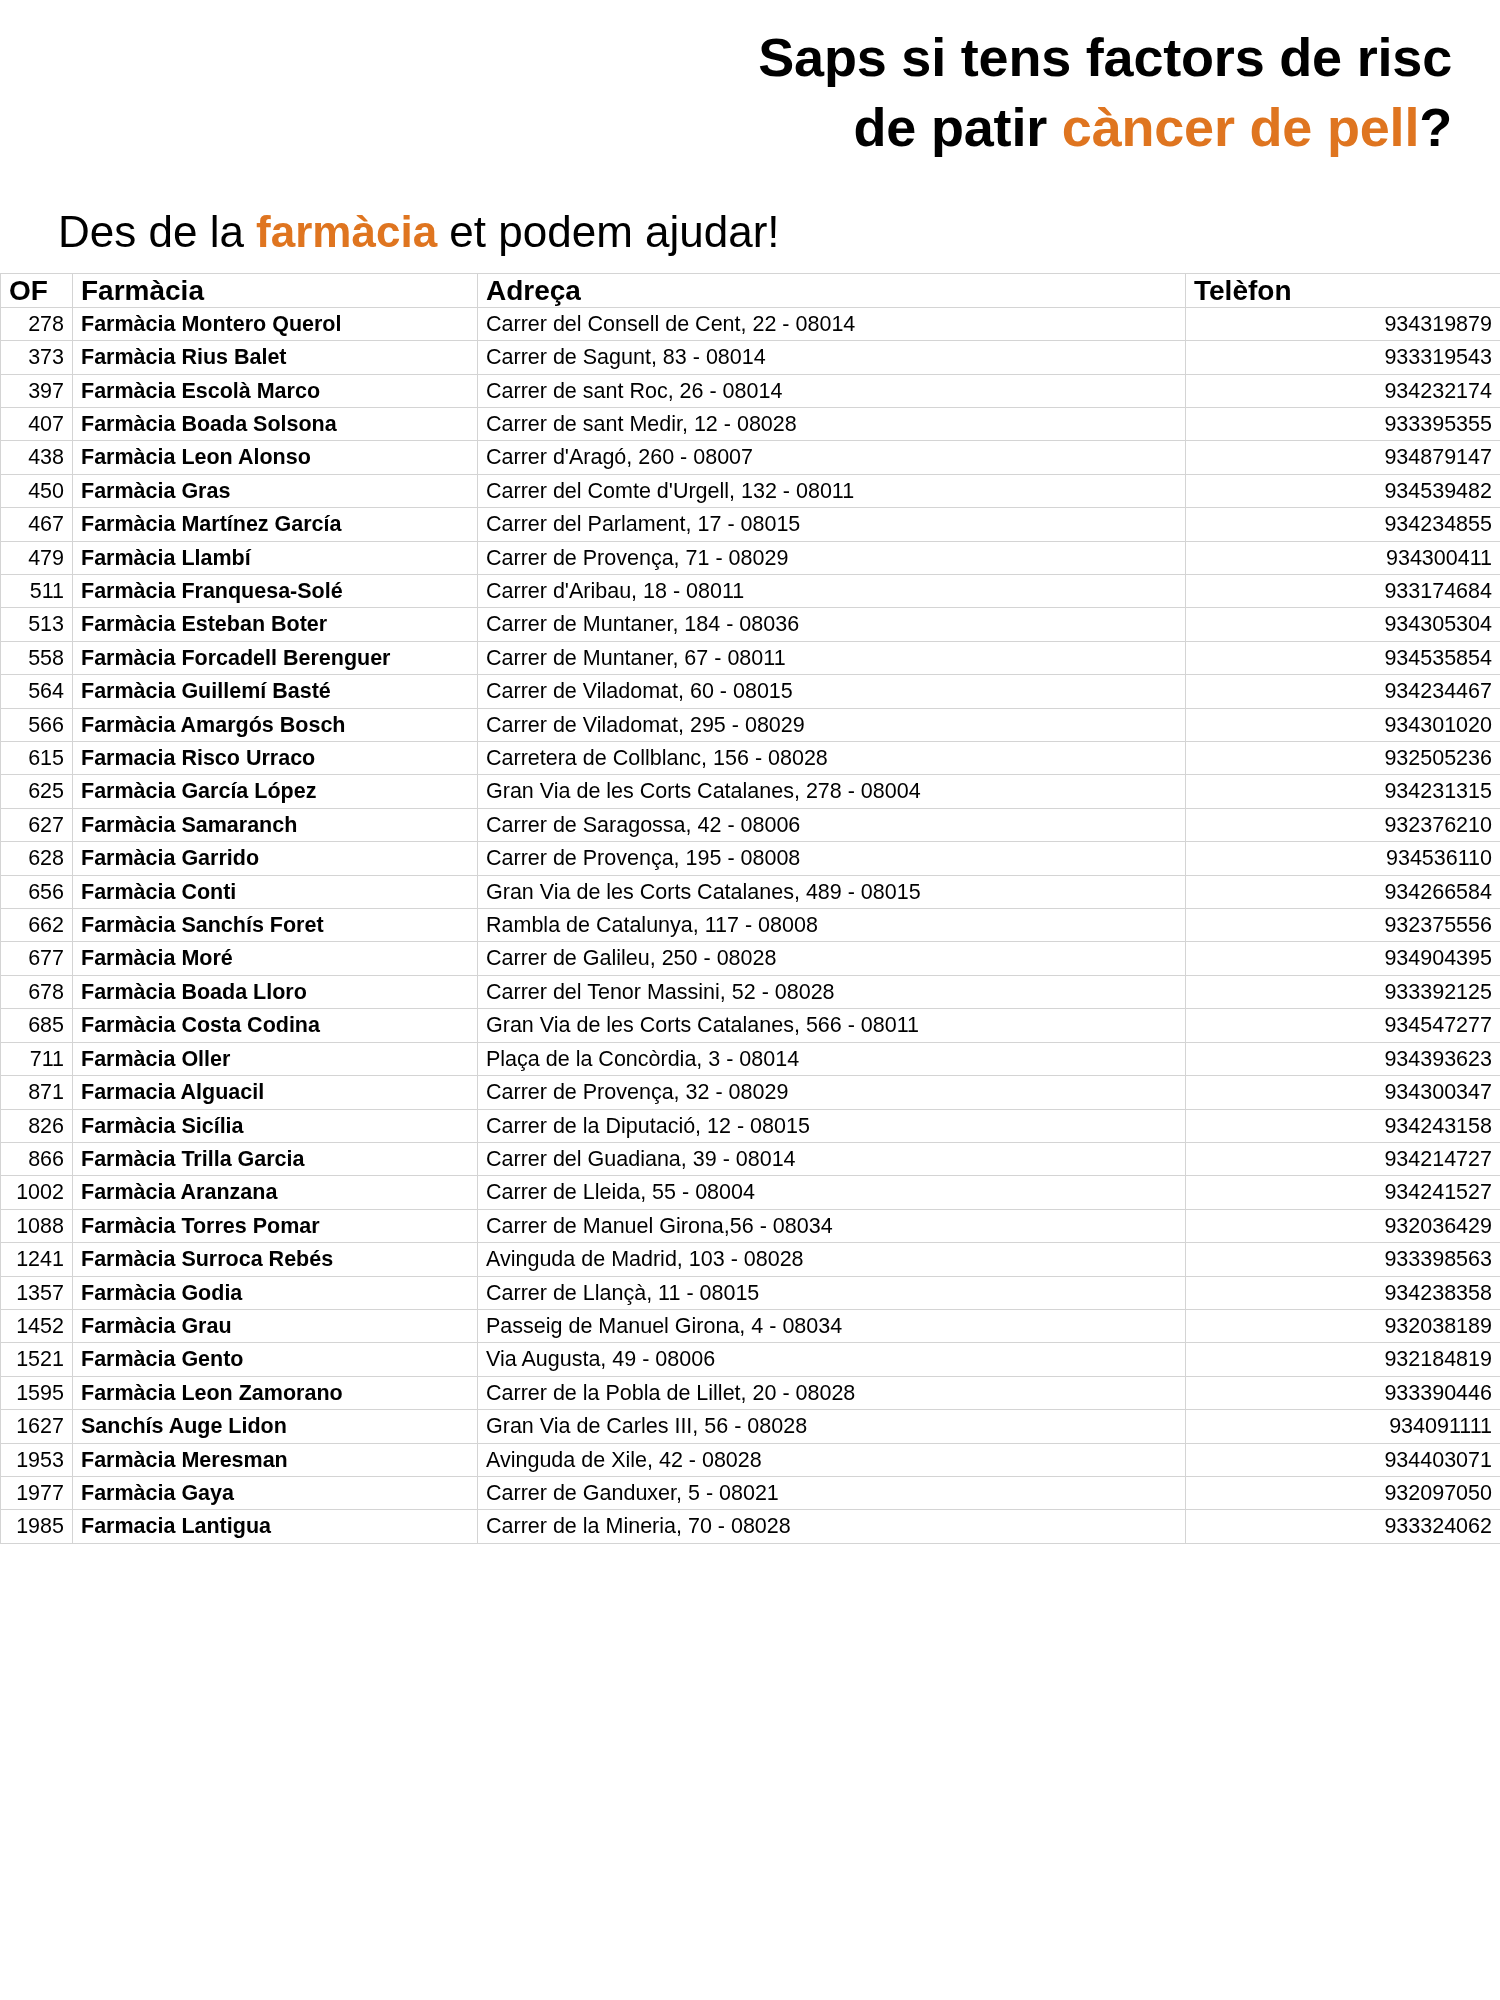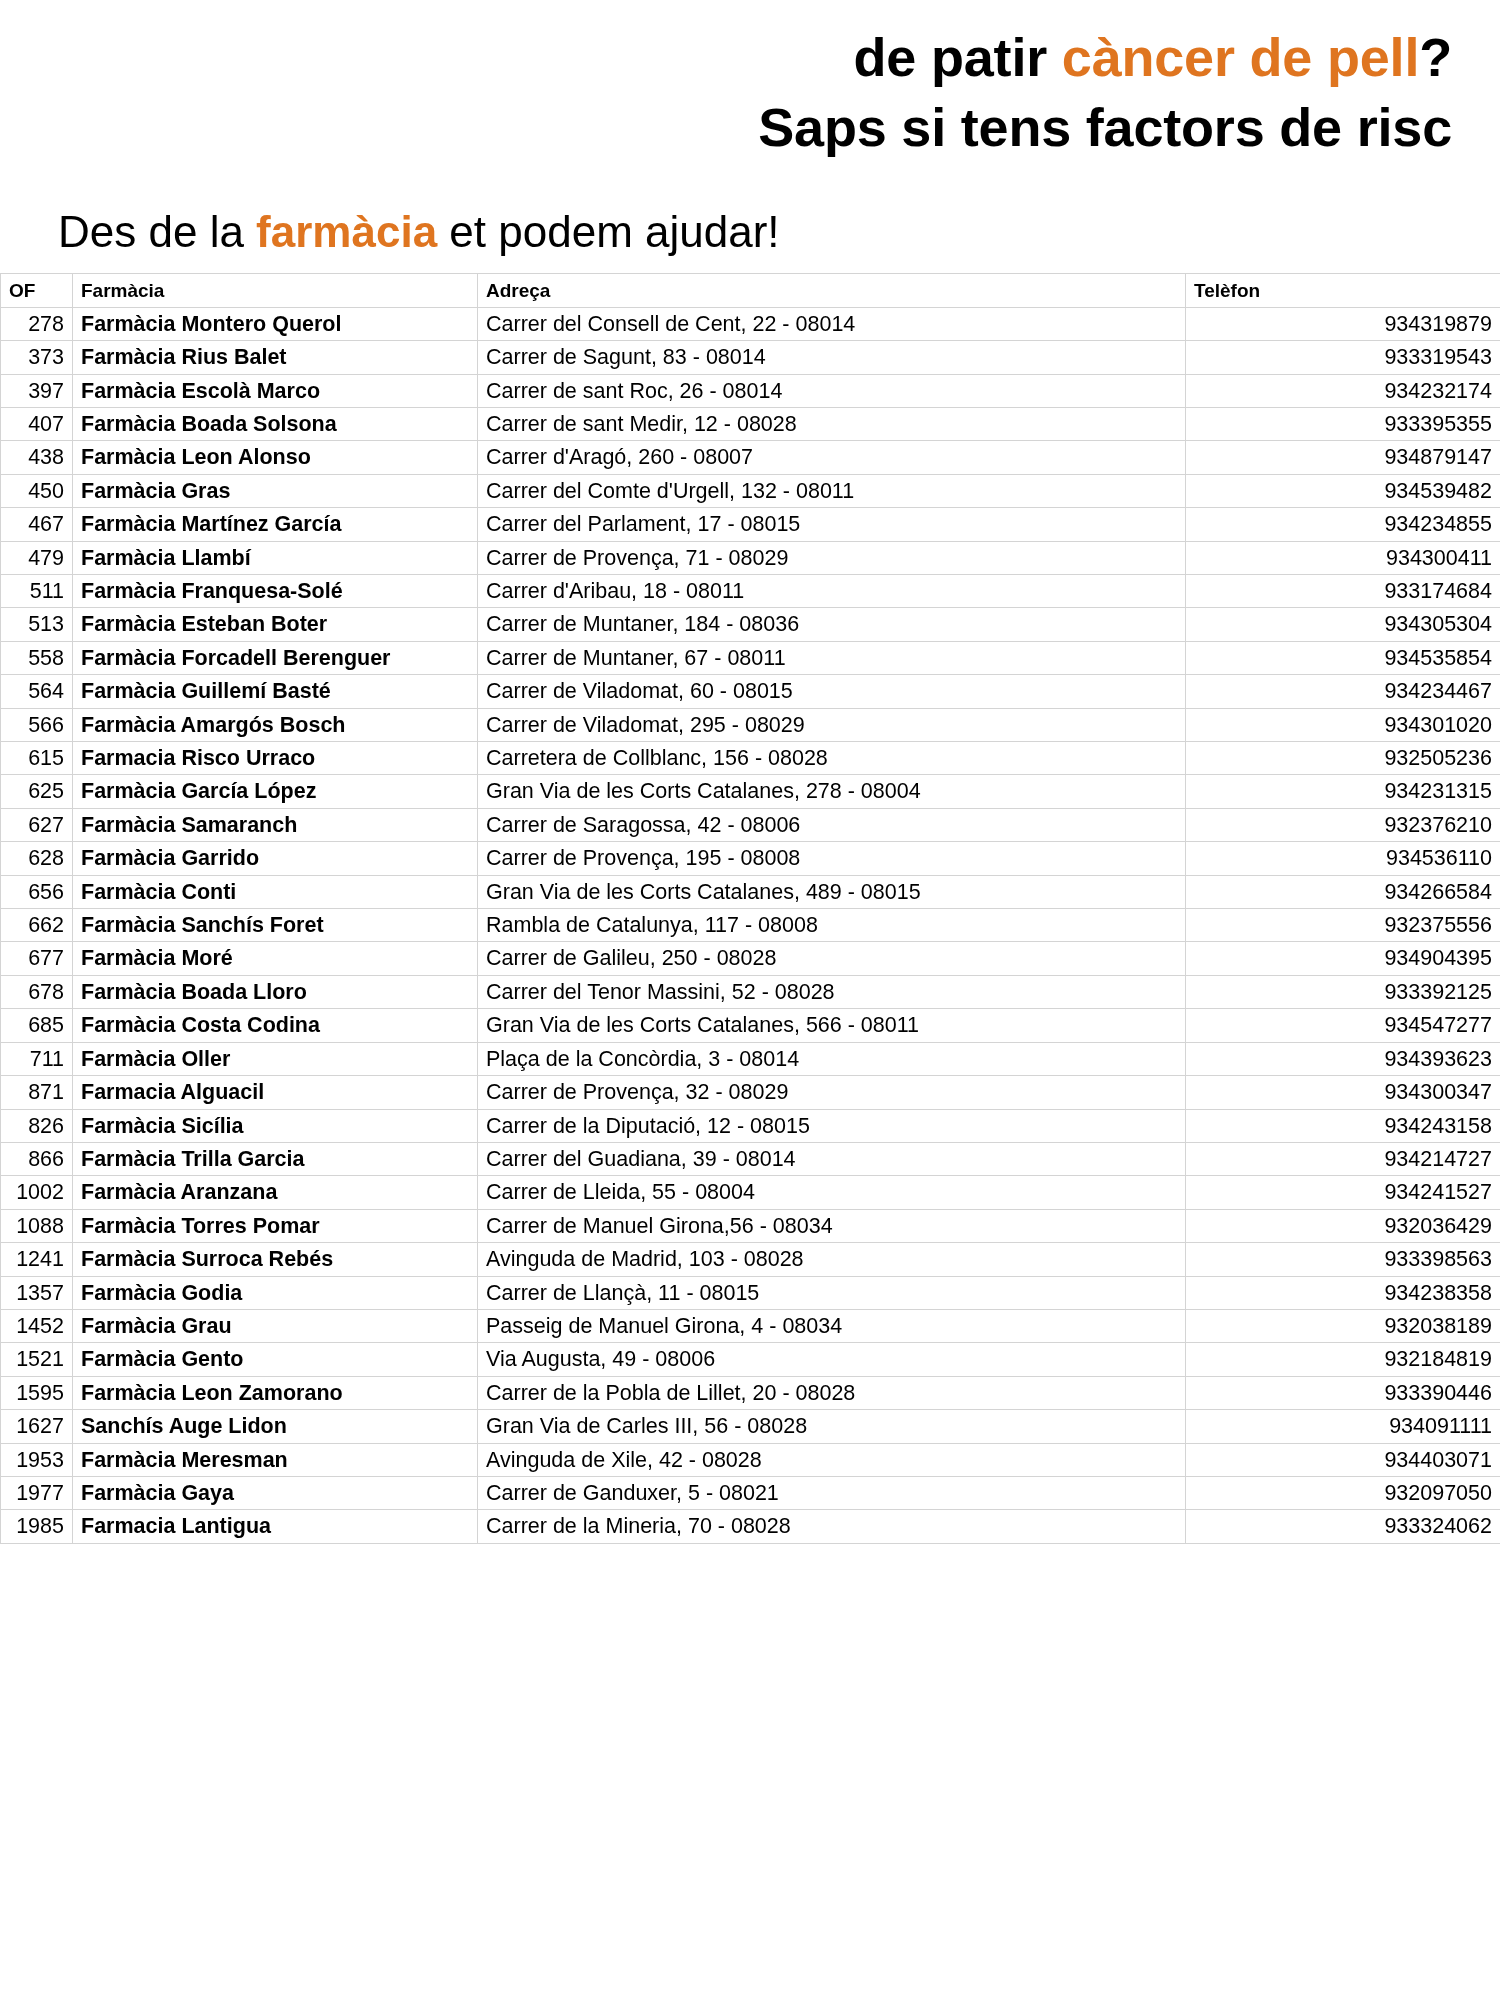--- a/index.html
+++ b/index.html
@@ -77,21 +77,21 @@
     padding: 0 8px;
     height: 32.4px;
     line-height: 32.4px;
     white-space: nowrap;
     overflow: hidden;
     vertical-align: middle;
     background: #ffffff;
   }
   table.pharmacy-table thead th {
     font-weight: bold;
-    font-size: 19px;
+    font-size: 28px;
     text-align: left;
     height: 33px;
     line-height: 33px;
   }
   th.th-of    { text-align: left; padding-left: 10px; }
   th.th-name  { text-align: left; padding-left: 10px; }
   th.th-addr  { text-align: left; padding-left: 10px; }
   th.th-phone { text-align: left; padding-left: 10px; }
 
   td.cell-of {
@@ -111,24 +111,24 @@
     text-align: right;
     font-weight: normal;
     padding-right: 6px;
   }
 </style>
 </head>
 <body>
 
 <div class="poster-header">
   <div class="headline">
-    <span>de patir </span><span class="accent">càncer de pell</span><span>?</span>
+    <span>Saps si tens factors de risc</span>
   </div>
   <div class="headline">
-    <span>Saps si tens factors de risc</span>
+    <span>de patir </span><span class="accent">càncer de pell</span><span>?</span>
   </div>
 </div>
 
 <div class="subtitle-row">
   <div class="subtitle">
     <span>Des de la </span><span class="accent">farmàcia</span><span> et podem ajudar!</span>
   </div>
 </div>
 
 <div class="table-wrap">

